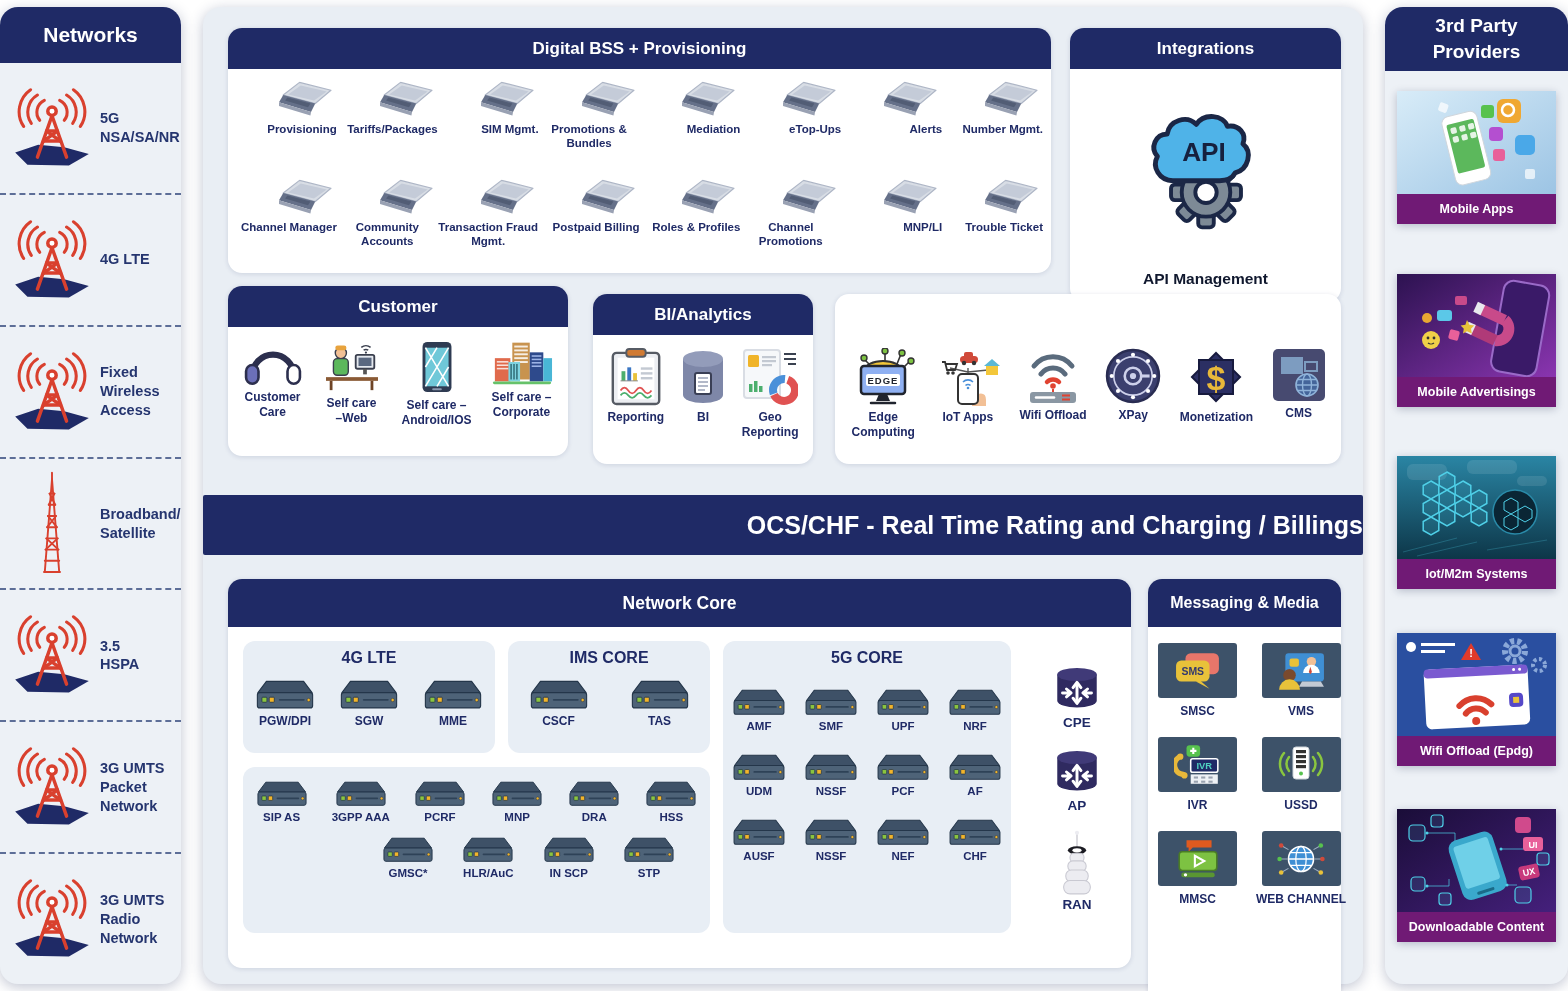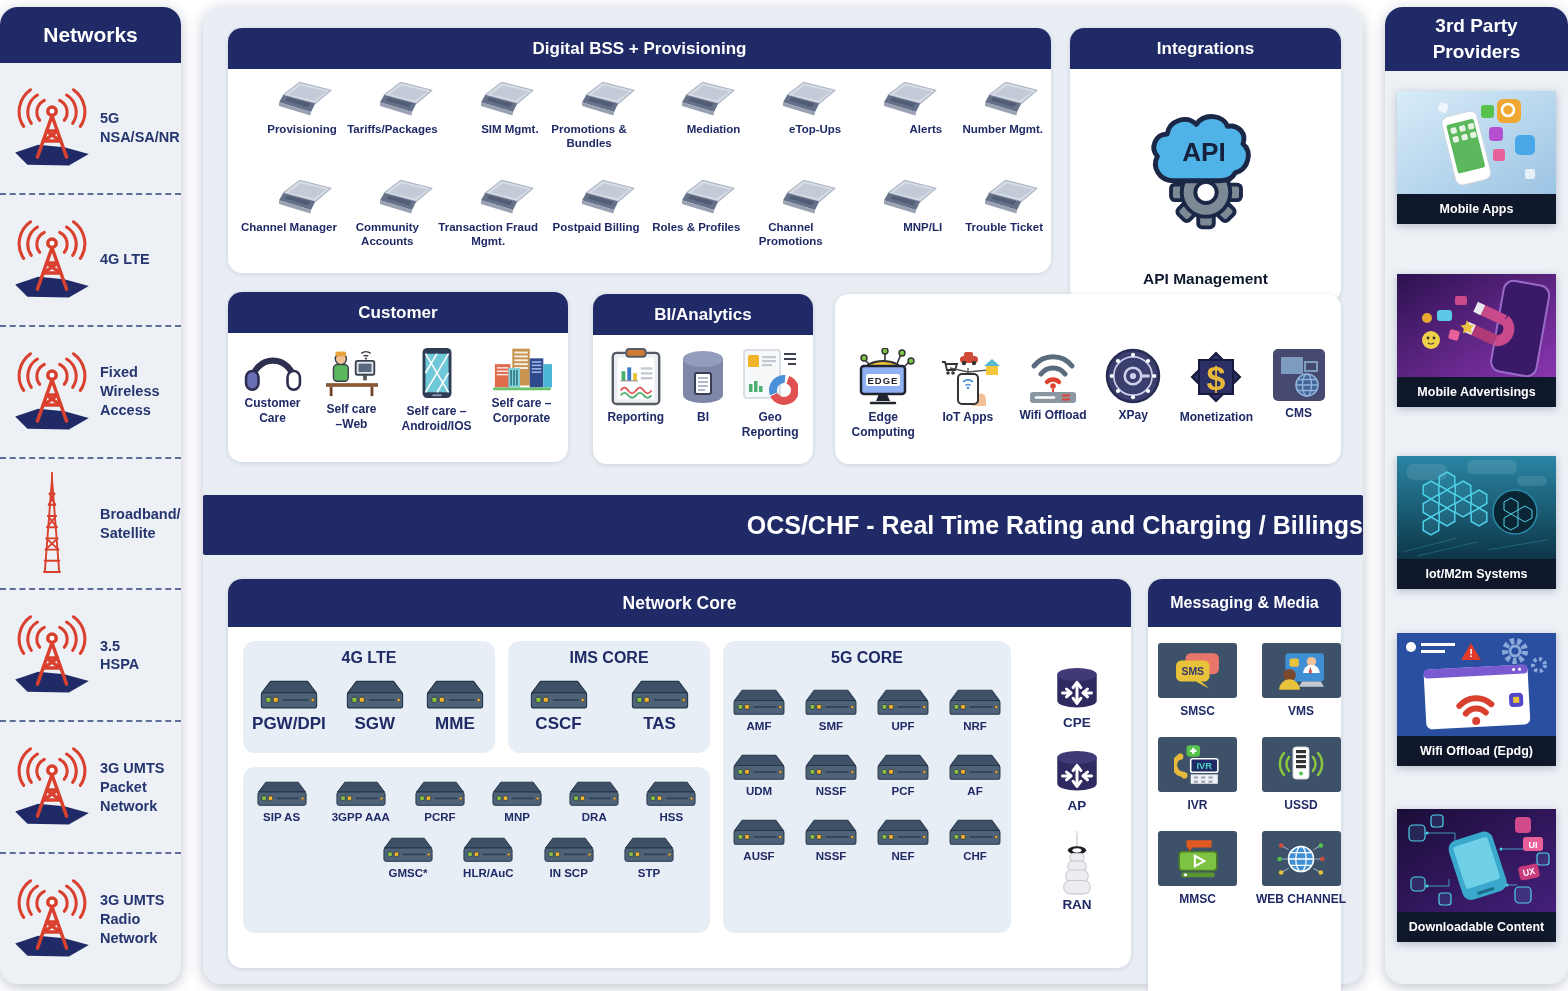--- a/index.html
+++ b/index.html
@@ -20,37 +20,37 @@
   .card{position:absolute;background:#fff;border-radius:14px;box-shadow:0 1px 5px rgba(31,42,102,.14);}
   .card-header{height:41px;background:#1f2a66;border-radius:14px 14px 0 0;color:#fff;font-weight:bold;font-size:17px;display:flex;align-items:center;justify-content:center;}
   #bss-card{left:25px;top:21px;width:823px;height:245px;}
   .bss-grid{position:absolute;left:8px;right:8px;top:46px;bottom:4px;display:grid;grid-template-columns:repeat(8,1fr);grid-template-rows:1fr 1fr;}
   .bss-cell{display:flex;flex-direction:column;align-items:flex-end;padding-top:7px;}
   .bss-cell svg{width:58px;height:39px;flex:0 0 auto;}
   .cell-label{margin-top:2px;font-size:11.5px;font-weight:bold;color:#1f2a66;text-align:center;line-height:1.25;}
   #integrations-card{left:867px;top:21px;width:271px;height:274px;}
   .api-wrap{position:absolute;left:0;right:0;top:46px;bottom:34px;display:flex;align-items:center;justify-content:center;}
   .api-label{position:absolute;left:0;right:0;bottom:14px;text-align:center;font-size:15.5px;font-weight:bold;color:#10182e;}
-  #customer-card{left:25px;top:285px;width:340px;height:170px;}
+  #customer-card{left:25px;top:279px;width:340px;height:170px;}
   #bi-card{left:390px;top:287px;width:220px;height:170px;}
   #sdf-card{left:632px;top:287px;width:506px;height:170px;}
   .icon-row{position:absolute;left:6px;right:6px;top:44px;bottom:4px;display:flex;align-items:flex-start;justify-content:space-around;}
   .icon-cell{display:flex;flex-direction:column;align-items:center;padding-top:10px;}
   .icon-cell .cell-label{font-size:12px;margin-top:4px;}
   #ocs-banner{position:absolute;left:0;top:488px;width:1160px;height:60px;background:#1f2a66;color:#fff;display:flex;align-items:center;justify-content:flex-end;font-size:25px;font-weight:bold;border-radius:2px;}
   #network-card{left:25px;top:572px;width:903px;height:389px;}
   #network-card .card-header{height:48px;font-size:17.5px;}
   #messaging-card{left:945px;top:572px;width:193px;height:453px;}
   #messaging-card .card-header{height:48px;font-size:16px;}
   .nc-tile{position:absolute;background:#e8eef5;border-radius:12px;}
   .nc-title{font-size:16px;font-weight:bold;color:#1f2a66;text-align:center;margin-top:8px;}
   .srv-row{display:flex;justify-content:space-around;align-items:flex-start;}
   .srv{display:flex;flex-direction:column;align-items:center;}
   .srv svg{width:62px;height:33px;}
-  .srv-label{font-size:17px;font-weight:bold;color:#1f2a66;margin-top:2px;}
+  .srv-label{font-size:12px;font-weight:bold;color:#1f2a66;margin-top:2px;}
   .tile-lte{left:15px;top:62px;width:252px;height:112px;}
   .tile-ims{left:280px;top:62px;width:202px;height:112px;}
   .tile-lte .srv-row,.tile-ims .srv-row{margin-top:12px;}
   .tile-5g{left:495px;top:62px;width:288px;height:292px;}
   .tile-5g .srv-row{margin-top:21px;}
   .tile-5g .srv svg{width:56px;height:30px;}
   .tile-5g .srv-label{font-size:11.5px;}
   .tile-legacy{left:15px;top:188px;width:467px;height:166px;}
   .tile-legacy .srv svg{width:54px;height:29px;}
   .tile-legacy .srv-label{font-size:11.5px;}
@@ -61,21 +61,21 @@
   .access-label{font-size:13.5px;font-weight:bold;color:#1f2a66;margin-top:1px;}
   .msg-grid{position:absolute;left:10px;right:10px;top:64px;display:grid;grid-template-columns:1fr 1fr;row-gap:33px;column-gap:4px;gap:19px;}
   .msg-cell{display:flex;flex-direction:column;align-items:center;}
   .msg-tile{width:79px;height:55px;background:#3d5269;border-radius:3px;display:flex;align-items:center;justify-content:center;}
   .msg-label{font-size:12px;font-weight:bold;color:#1f2a66;margin-top:6px;white-space:nowrap;}
   
   #right-panel{left:1385px;top:7px;width:183px;height:977px;}
   #right-panel .panel-header{height:64px;font-size:19px;line-height:1.35;}
   .provider{position:absolute;left:12px;width:159px;box-shadow:0 2px 8px rgba(20,30,70,.25);}
   .thumb{width:159px;height:103px;display:block;}
-  .provider-label{background:#0f172a;color:#fff;font-weight:bold;font-size:12.5px;text-align:center;padding:8px 2px;display:flex;align-items:center;justify-content:center;line-height:1.15;}
+  .provider-label{background:#701a75;color:#fff;font-weight:bold;font-size:12.5px;text-align:center;padding:8px 2px;display:flex;align-items:center;justify-content:center;line-height:1.15;}
 </style>
 </head>
 <body>
 
 <svg width="0" height="0" style="position:absolute" aria-hidden="true">
   <defs>
     <symbol id="sym-tower" viewBox="0 0 120 104">
       <g stroke="#d9402e" stroke-width="4" fill="none" stroke-linecap="round">
         <path d="M50 16 A17 17 0 0 0 44 42"></path>
           <path d="M41 9 A26 26 0 0 0 33 46"></path>

